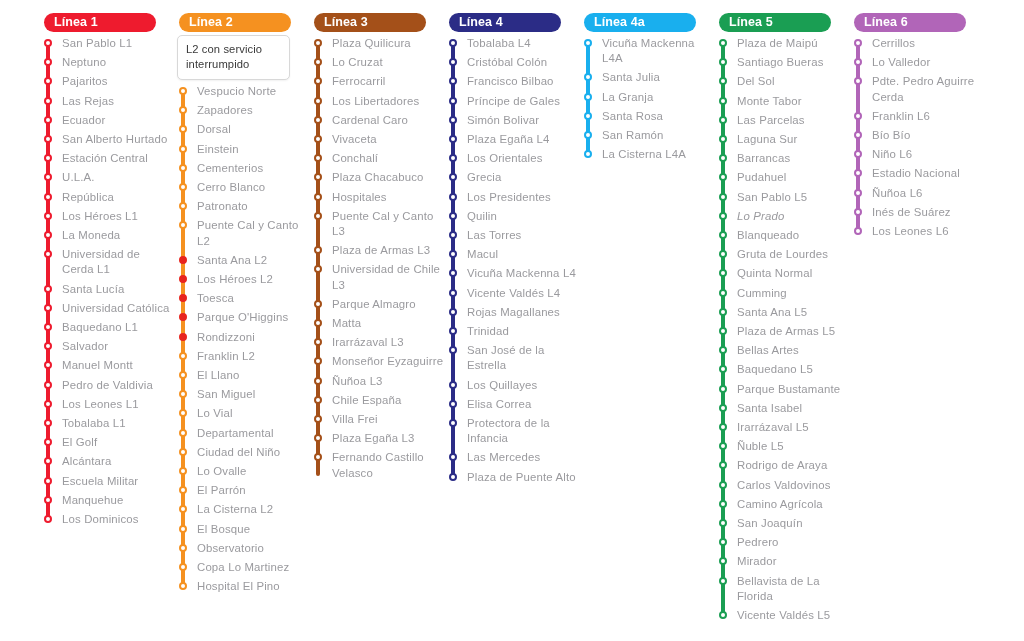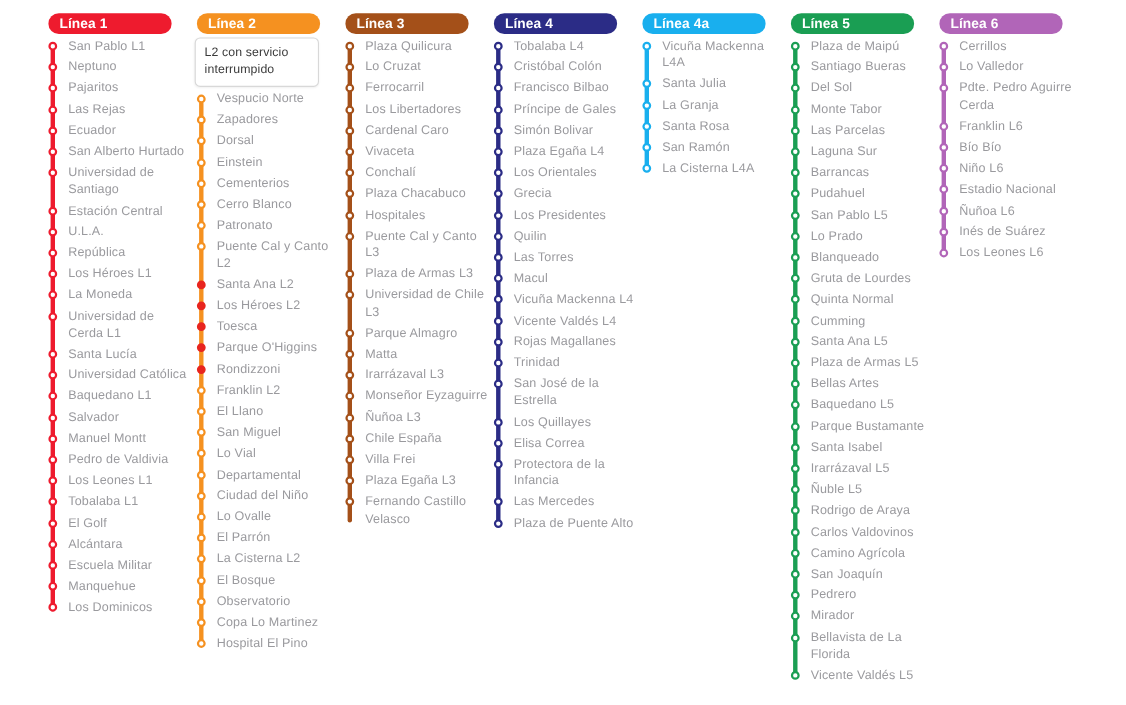--- a/index.html
+++ b/index.html
@@ -151,24 +151,20 @@
           <li class="station" style="color: rgb(238, 27, 46);">
             <span class="station-dot"></span>
             <span class="station-name">Ecuador</span>
           </li>
           <li class="station" style="color: rgb(238, 27, 46);">
             <span class="station-dot"></span>
             <span class="station-name">San Alberto Hurtado</span>
           </li>
           <li class="station" style="color: rgb(238, 27, 46);">
             <span class="station-dot"></span>
-            <span class="station-name">Universidad de Santiago</span>
-          </li>
-          <li class="station" style="color: rgb(238, 27, 46);">
-            <span class="station-dot"></span>
             <span class="station-name">Estación Central</span>
           </li>
           <li class="station" style="color: rgb(238, 27, 46);">
             <span class="station-dot"></span>
             <span class="station-name">U.L.A.</span>
           </li>
           <li class="station" style="color: rgb(238, 27, 46);">
             <span class="station-dot"></span>
             <span class="station-name">República</span>
           </li>
@@ -592,21 +588,21 @@
             <span class="station-name">Barrancas</span>
           </li>
           <li class="station" style="color: rgb(26, 158, 83);">
             <span class="station-dot"></span>
             <span class="station-name">Pudahuel</span>
           </li>
           <li class="station" style="color: rgb(26, 158, 83);">
             <span class="station-dot"></span>
             <span class="station-name">San Pablo L5</span>
           </li>
-          <li class="station" style="color: rgb(26, 158, 83);">
+          <li class="station" style="color: rgb(26, 158, 83); font-style: italic;">
             <span class="station-dot"></span>
             <span class="station-name">Lo Prado</span>
           </li>
           <li class="station" style="color: rgb(26, 158, 83);">
             <span class="station-dot"></span>
             <span class="station-name">Blanqueado</span>
           </li>
           <li class="station" style="color: rgb(26, 158, 83);">
             <span class="station-dot"></span>
             <span class="station-name">Gruta de Lourdes</span>

